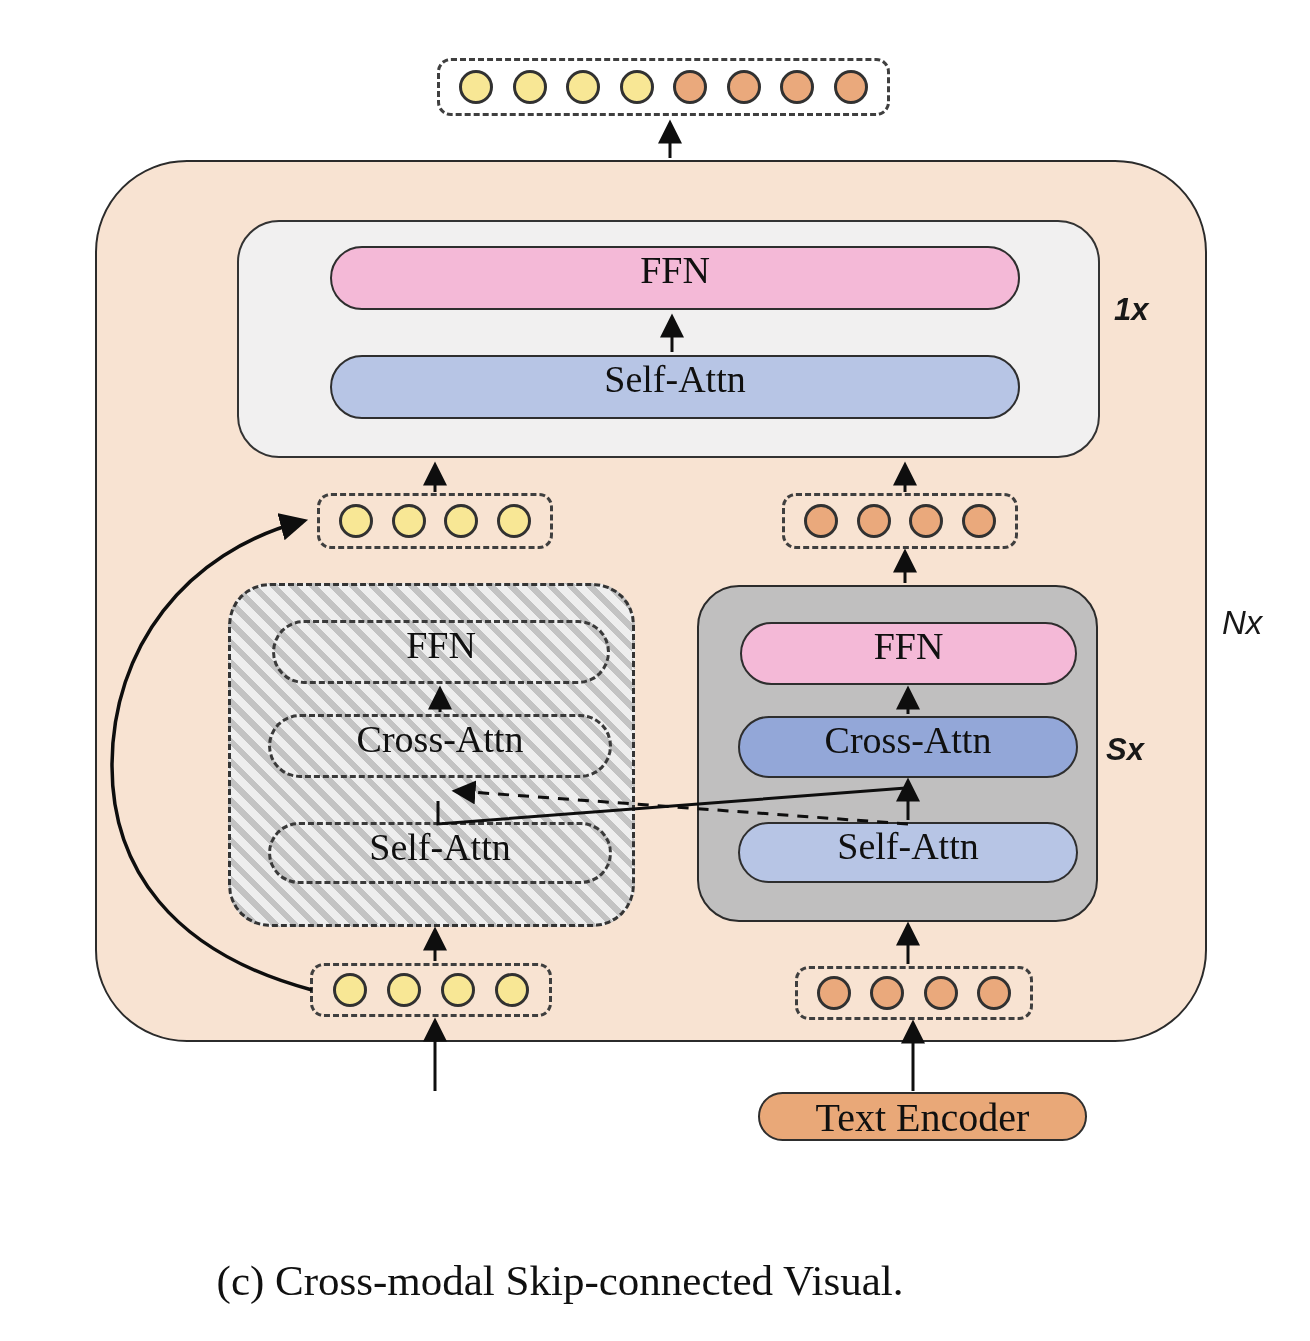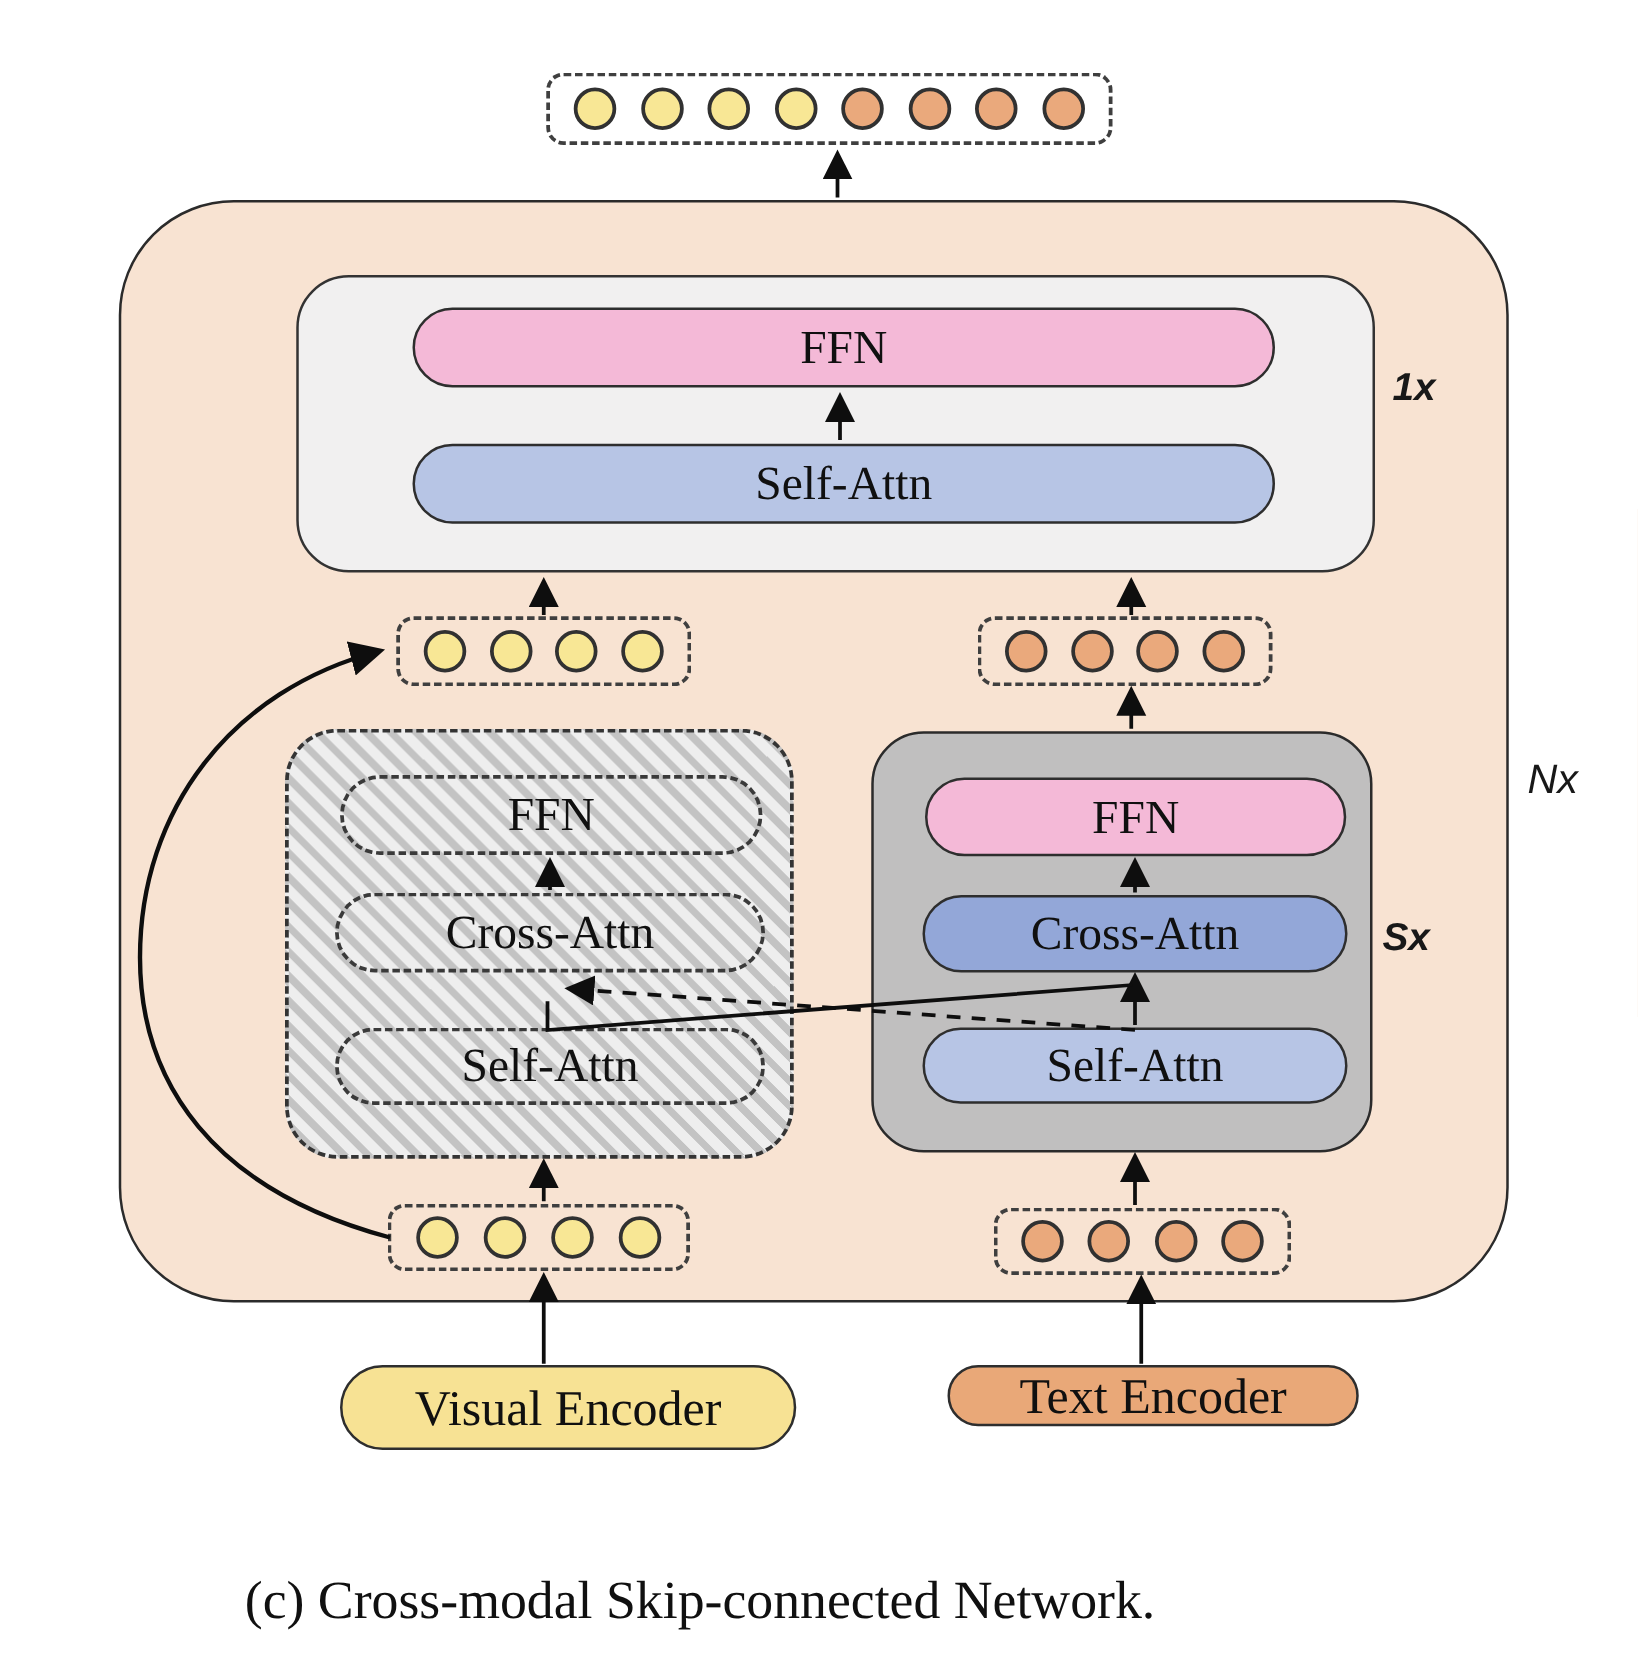--- a/index.html
+++ b/index.html
@@ -17,21 +17,21 @@
 
   
   .hatch-box{left:228px;top:583px;width:407px;height:344px;border-radius:42px;
           border:3px dashed #343434;z-index:2;
           background:repeating-linear-gradient(45deg,#c3c3c3 0 6px,#eeeeee 6px 14px);}
 
   
   .gray-box{left:697px;top:585px;width:401px;height:337px;border-radius:42px;
           background:#c0bfbf;border:2.5px solid #2b2b2b;z-index:2;}
 
-  .pill{display:flex;align-items:center;justify-content:center;
+  .pill{display:flex;align-items:flex-start;justify-content:center;
         border:2.5px solid #2e2e2e;border-radius:34px;font-size:38px;
         z-index:3;background:#fff;}
   .pill.pink{background:#f4b9d7;}
   .pill.blue-light{background:#b7c5e5;}
   .pill.blue-mid{background:#93a7d8;}
   .pill.dashed{border:3px dashed #3a3a3a;background:transparent;}
   .pill.enc-y{background:#f7e294;font-size:40px;}
   .pill.enc-o{background:#e9a878;font-size:40px;}
 
   .row{border:3px dashed #3f3f3f;border-radius:14px;display:flex;
@@ -119,28 +119,25 @@
     <span class="tok y"></span>
     <span class="tok y"></span>
   </div>
   <div class="abs row" style="left:795px;top:966px;width:238px;height:54px;">
     <span class="tok o"></span>
     <span class="tok o"></span>
     <span class="tok o"></span>
     <span class="tok o"></span>
   </div>
 
-  <div class="abs pill enc-y" style="left:272px;top:1092px;width:365px;height:68px;border-radius:36px;">
-    <span>Visual Encoder</span>
-  </div>
   <div class="abs pill enc-o" style="left:758px;top:1092px;width:329px;height:49px;border-radius:36px;">
     <span>Text Encoder</span>
   </div>
 
-  <div class="abs caption">(c) Cross-modal Skip-connected Network.</div>
+  <div class="abs caption">(c) Cross-modal Skip-connected Visual.</div>
 
   <svg class="abs overlay" width="1310" height="1341" viewBox="0 0 1310 1341">
     <defs>
       <marker id="ah" markerWidth="9" markerHeight="9" refX="6.5" refY="4" orient="auto" markerUnits="strokeWidth">
         <path d="M0,0 L8,4 L0,8 Z" fill="#0e0e0e"></path>
       </marker>
     </defs>
     <g stroke="#0e0e0e" stroke-width="3" fill="none">
       <line x1="670" y1="158" x2="670" y2="124" marker-end="url(#ah)"></line>
       <line x1="672" y1="352" x2="672" y2="318" marker-end="url(#ah)"></line>

